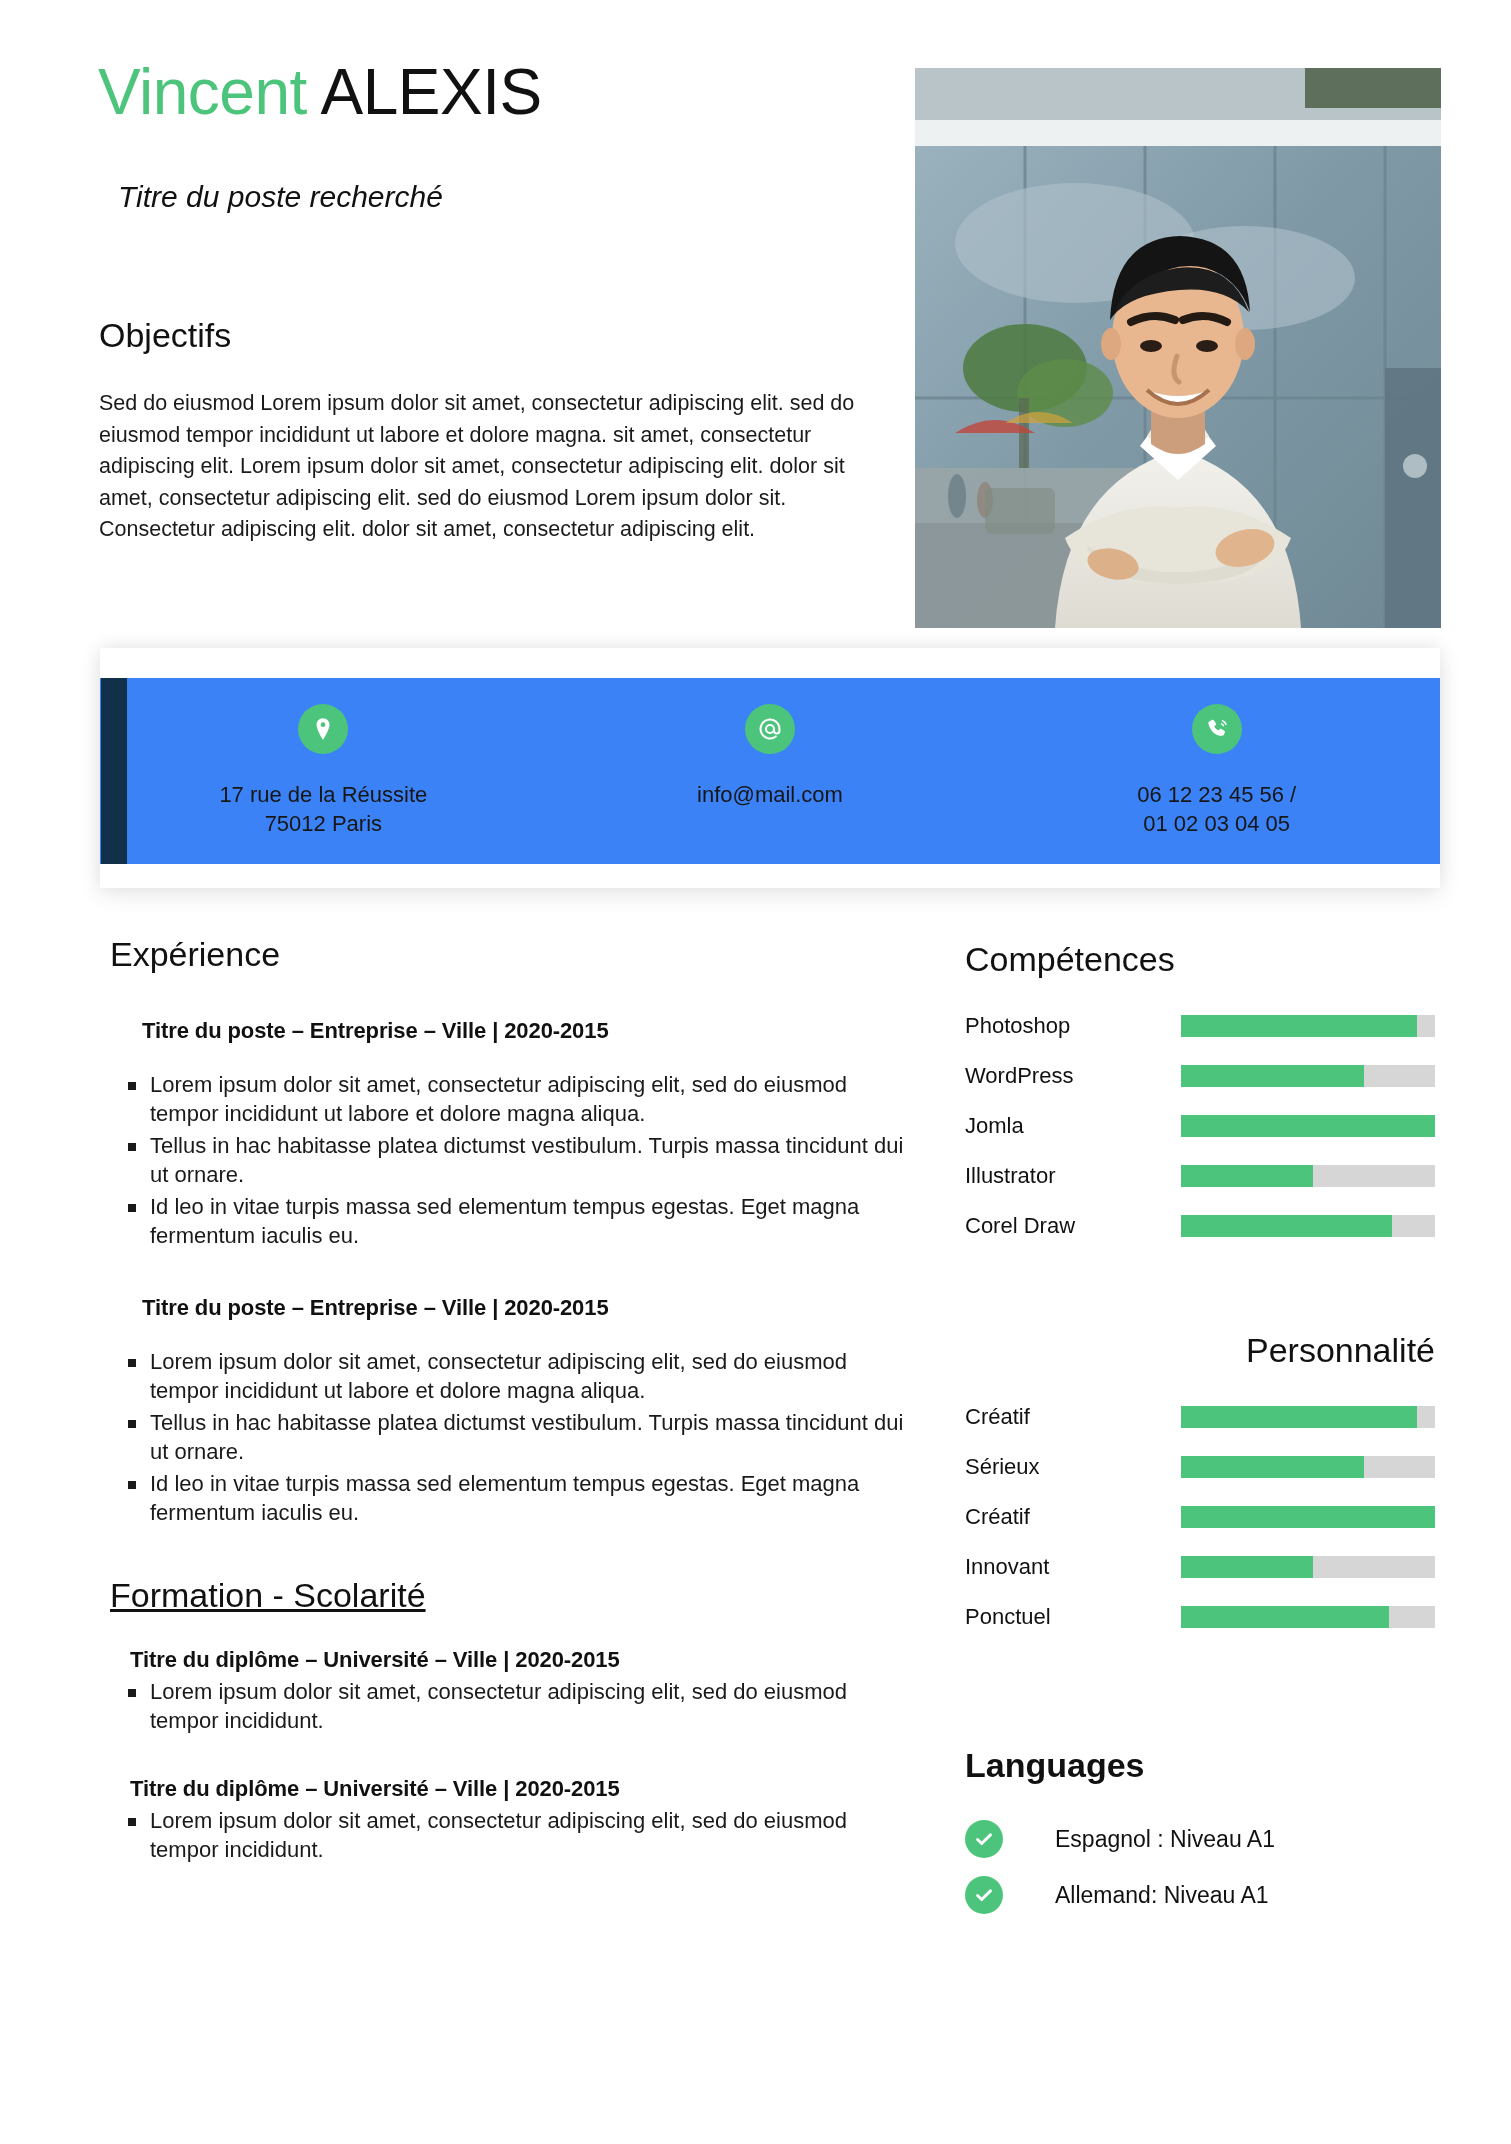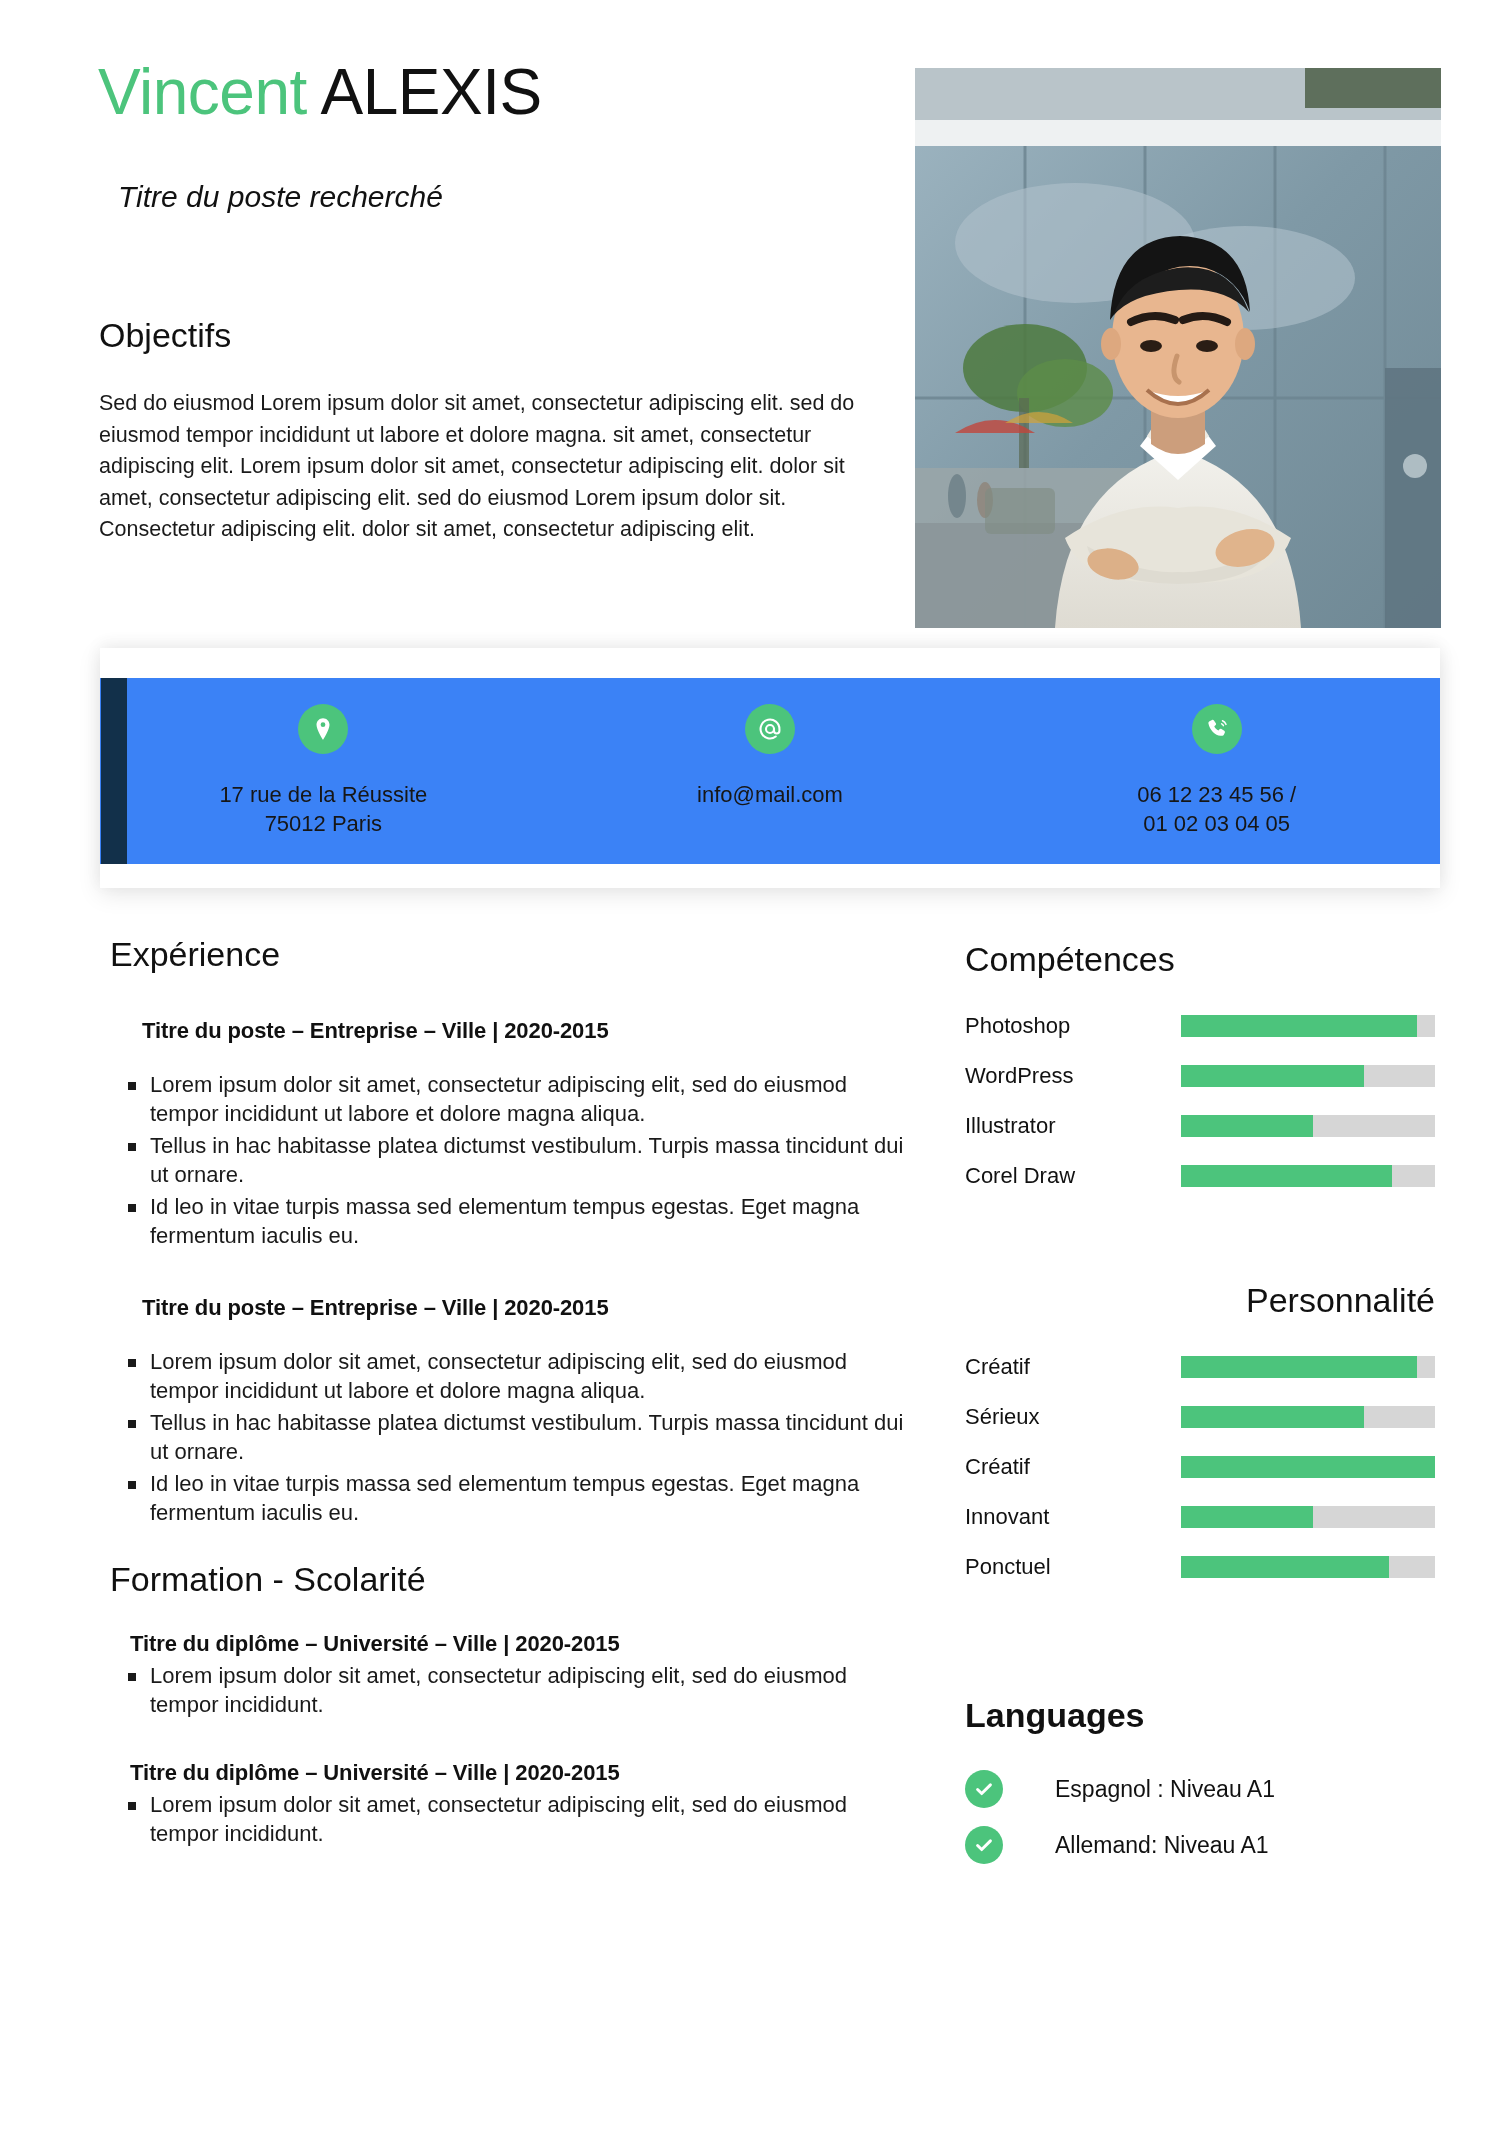--- a/index.html
+++ b/index.html
@@ -397,21 +397,21 @@
 
     <div class="entry">
       <div class="entry-title">Titre du poste – Entreprise – Ville | 2020-2015</div>
       <ul class="bullets">
         <li>Lorem ipsum dolor sit amet, consectetur adipiscing elit, sed do eiusmod tempor incididunt ut labore et dolore magna aliqua.</li>
         <li>Tellus in hac habitasse platea dictumst vestibulum. Turpis massa tincidunt dui ut ornare.</li>
         <li>Id leo in vitae turpis massa sed elementum tempus egestas. Eget magna fermentum iaculis eu.</li>
       </ul>
     </div>
 
-    <div class="sec-h" style="margin-top:32px;">Formation - Scolarité</div>
+    <div class="sec-h" style="margin-top:48px;text-decoration:underline;">Formation - Scolarité</div>
 
     <div class="form-entry">
       <div class="entry-title">Titre du diplôme – Université – Ville | 2020-2015</div>
       <ul class="bullets tight">
         <li>Lorem ipsum dolor sit amet, consectetur adipiscing elit, sed do eiusmod tempor incididunt.</li>
       </ul>
     </div>
 
     <div class="form-entry" style="margin-top:40px;">
       <div class="entry-title">Titre du diplôme – Université – Ville | 2020-2015</div>
@@ -428,20 +428,26 @@
       <div class="bar-row">
         <div class="bar-label">Photoshop</div>
         <div class="bar-track">
             <div class="bar-fill" style="width: 93%;"></div>
           </div>
       </div>
       <div class="bar-row">
         <div class="bar-label">WordPress</div>
         <div class="bar-track">
             <div class="bar-fill" style="width: 72%;"></div>
+          </div>
+      </div>
+      <div class="bar-row">
+        <div class="bar-label">Jomla</div>
+        <div class="bar-track">
+            <div class="bar-fill" style="width: 100%;"></div>
           </div>
       </div>
       <div class="bar-row">
         <div class="bar-label">Illustrator</div>
         <div class="bar-track">
             <div class="bar-fill" style="width: 52%;"></div>
           </div>
       </div>
       <div class="bar-row">
         <div class="bar-label">Corel Draw</div>

